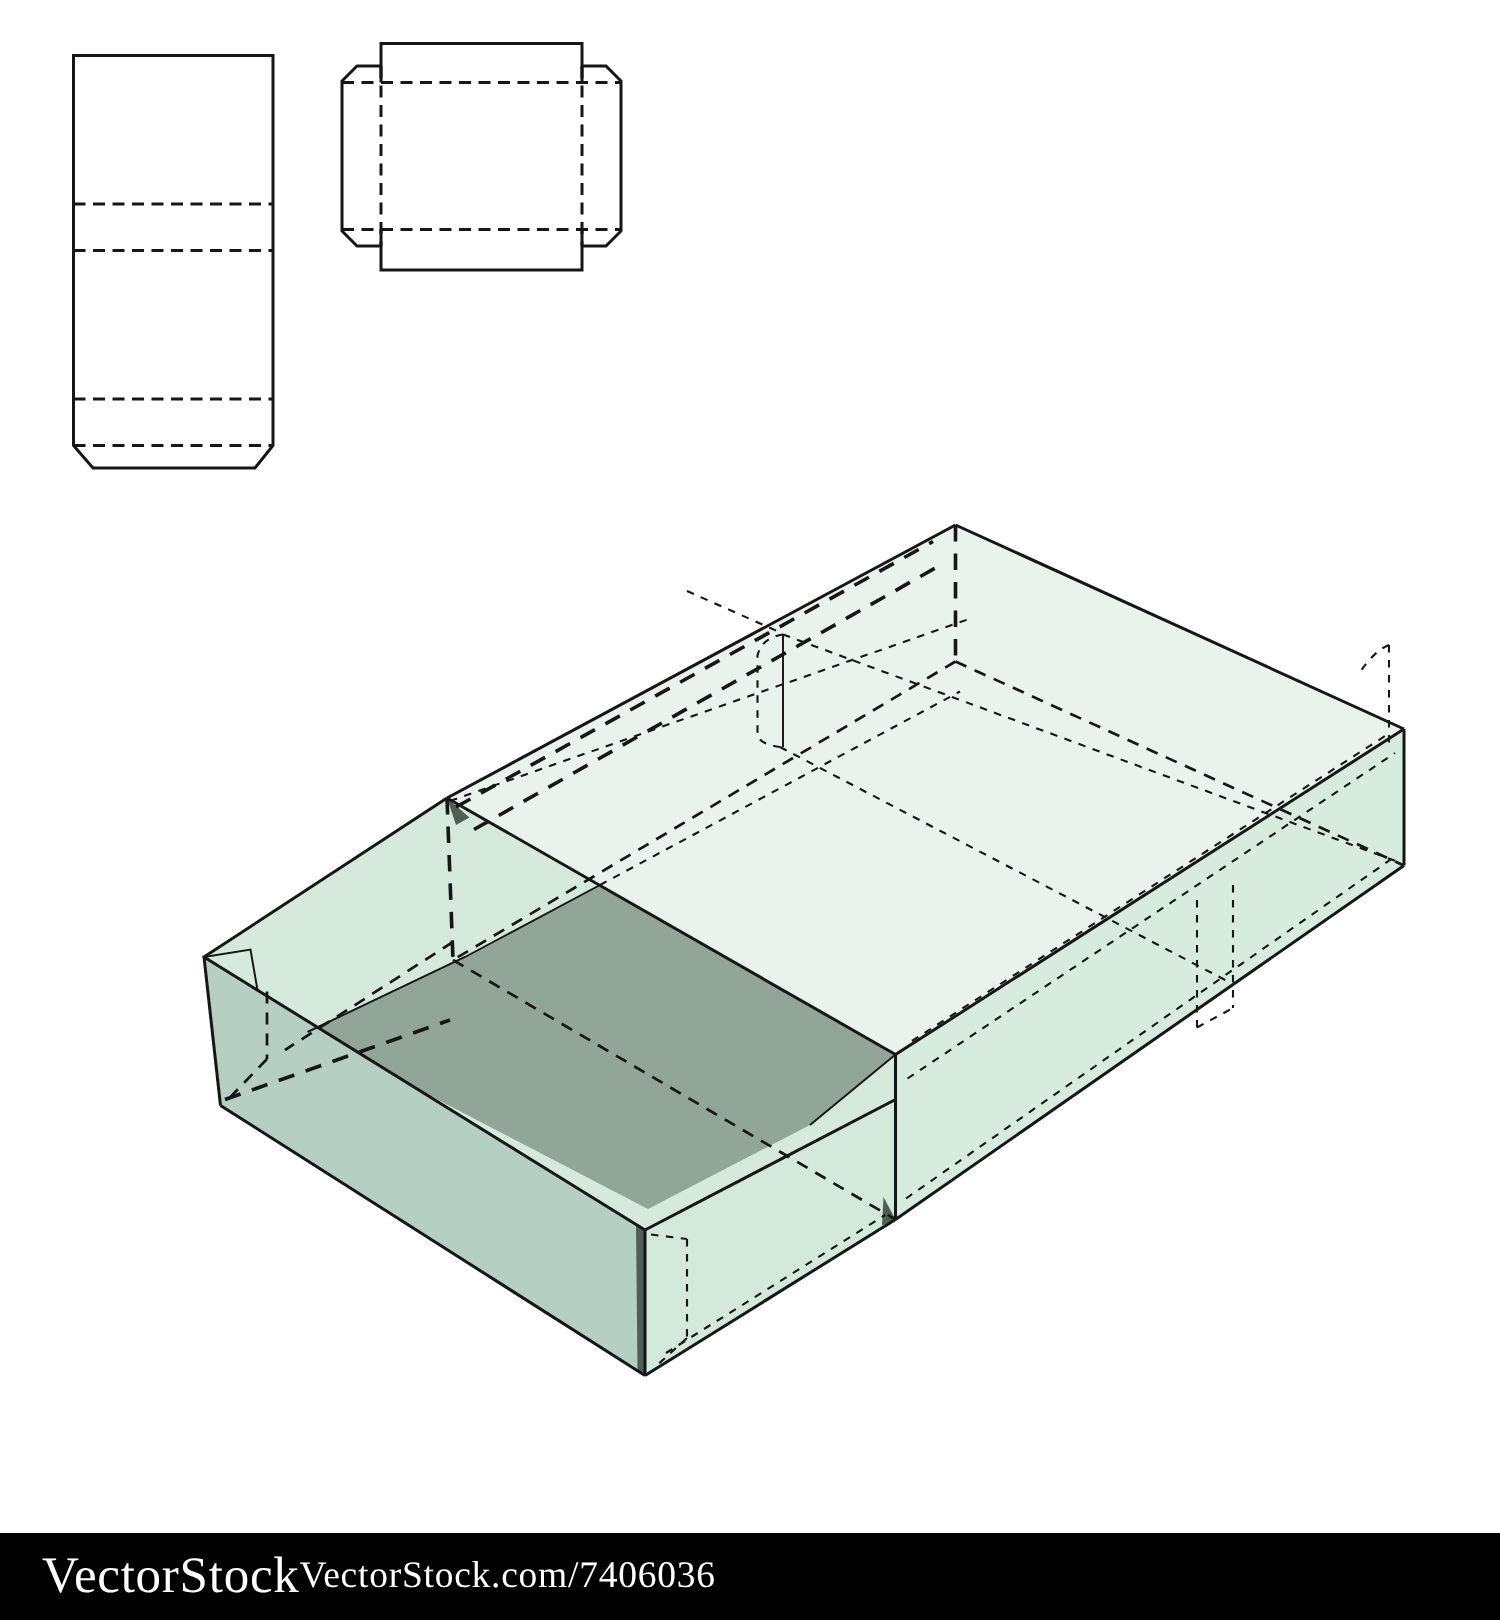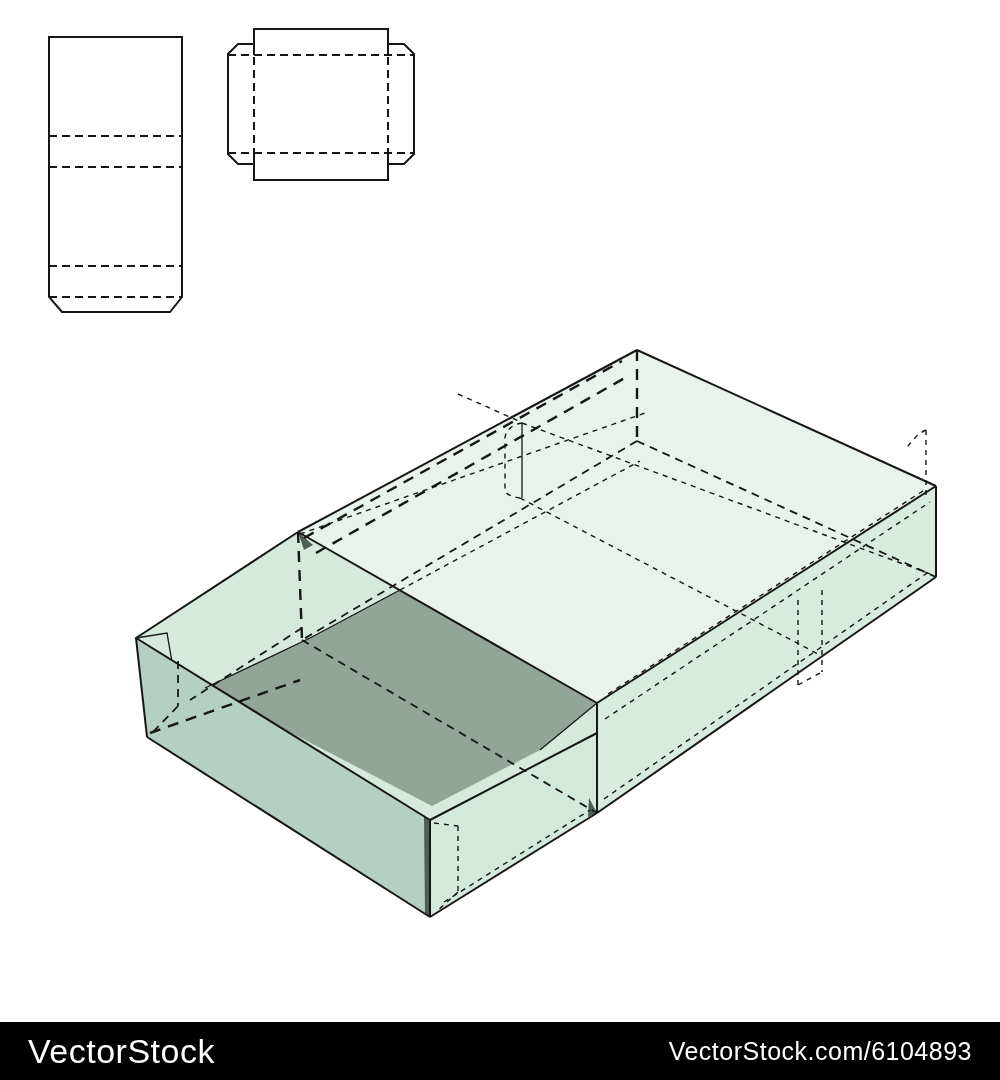--- a/index.html
+++ b/index.html
@@ -10,21 +10,21 @@
   .artwork{position:absolute;left:0;top:0;}
   .solid{stroke:var(--c-line,#161616);fill:none;stroke-width:2;}
   .solid-thin{stroke:var(--c-line,#161616);fill:none;stroke-width:1.3;}
   .dash-heavy{stroke:var(--c-line,#161616);fill:none;stroke-width:2.4;stroke-dasharray:11 8;}
   .dash-med{stroke:var(--c-line,#161616);fill:none;stroke-width:1.8;stroke-dasharray:8 6;}
   .dash-thin{stroke:var(--c-line,#161616);fill:none;stroke-width:1.4;stroke-dasharray:5 5;}
   .dash-tpl{stroke:var(--c-line,#161616);fill:none;stroke-width:2;stroke-dasharray:8 5;}
   .watermark-bar{
     position:absolute;left:0;bottom:0;width:1000px;height:58px;
     background:var(--c-bar_bg,#000);display:flex;align-items:center;
-    justify-content:space-between;box-sizing:border-box;padding:0 28px;
+    box-sizing:border-box;padding:0 28px;font-family:Liberation Serif, serif;
   }
   .brand{color:var(--c-bar_text,#fff);font-size:34px;letter-spacing:0.5px;}
   .credit{color:var(--c-bar_text,#fff);font-size:25px;letter-spacing:0.5px;}
 </style>
 </head>
 <body>
 
 <div class="canvas">
 
   <svg class="artwork" width="1000" height="1080" viewBox="0 0 1000 1080">
@@ -126,15 +126,15 @@
         <line class="dash-thin" x1="444" y1="902" x2="590" y2="810"></line>
         <line class="dash-thin" x1="434" y1="823" x2="458" y2="826"></line>
         <line class="dash-thin" x1="458" y1="826" x2="458" y2="892"></line>
         <line class="dash-thin" x1="458" y1="892" x2="436" y2="912"></line>
       </g>
     </g>
   </svg>
 
   <div class="watermark-bar">
     <span class="brand">VectorStock</span>
-    <span class="credit">VectorStock.com/6104893</span>
+    <span class="credit">VectorStock.com/7406036</span>
   </div>
 </div>
 
 </body></html>

